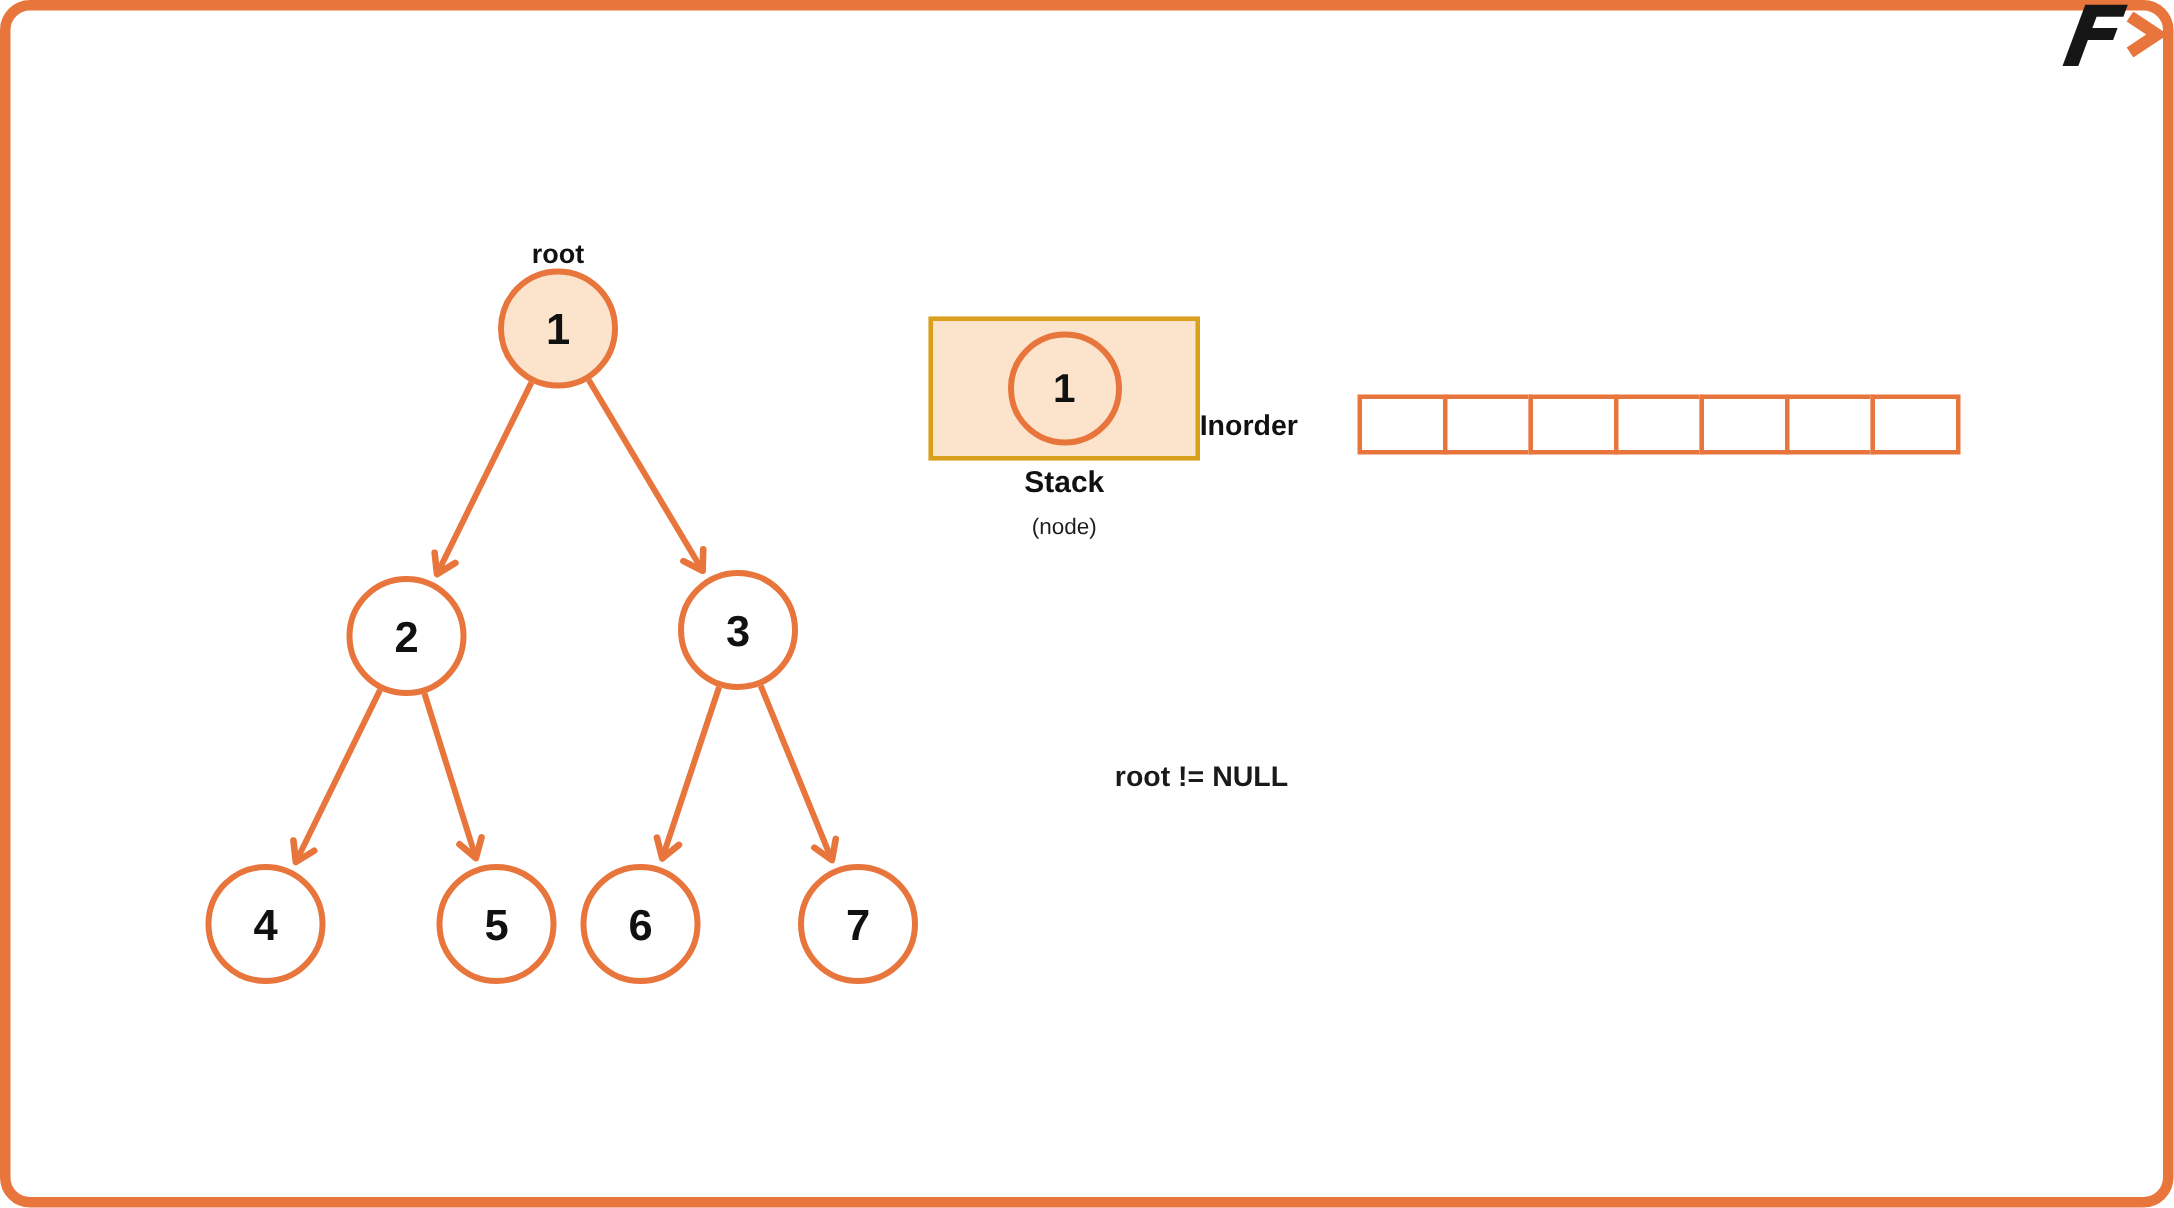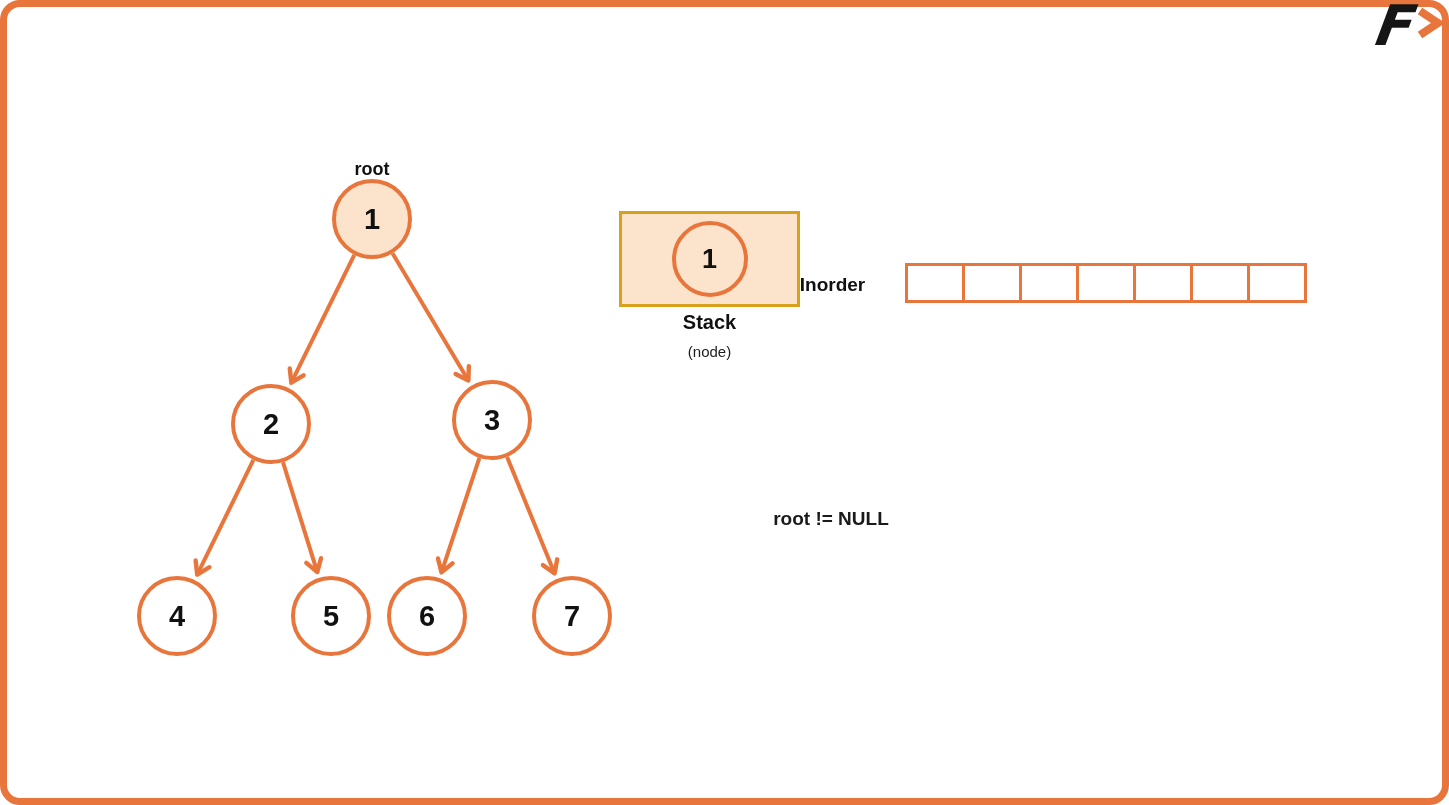--- a/index.html
+++ b/index.html
@@ -65,21 +65,21 @@
   .inorder-cell{
     width:60px;height:40px;box-sizing:border-box;background:#ffffff;
     border:3px solid var(--orange);
     margin-left:-3px;
     display:flex;align-items:center;justify-content:center;
     font-weight:bold;font-size:20px;
   }
   .inorder-cell:first-child{margin-left:0;}
   
   .caption{
-    position:absolute;left:556px;top:506px;width:550px;text-align:center;
+    position:absolute;left:526px;top:506px;width:550px;text-align:center;
     font-size:19px;line-height:25px;color:#1a1a1a;
   }
   .caption-line1{font-weight:bold;}
   .caption-line2 .seg-bold{font-weight:bold;}
 </style>
 </head>
 <body>
 
 <div class="frame"></div>
 

